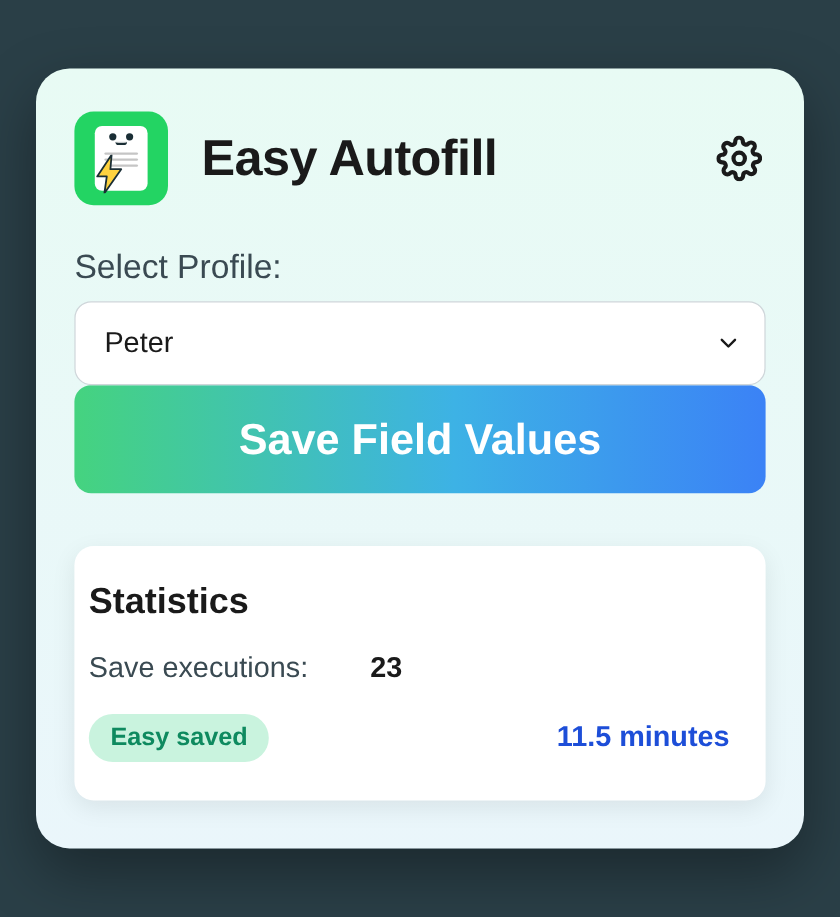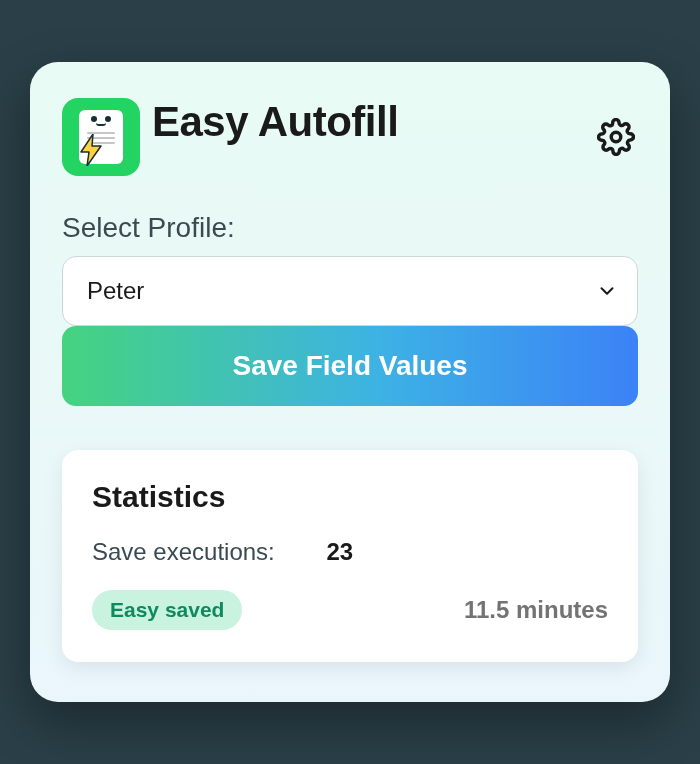--- a/index.html
+++ b/index.html
@@ -24,22 +24,22 @@
       box-shadow: 0 20px 50px rgba(0,0,0,0.35);
     }
     .header {
       display: flex;
       align-items: center;
       justify-content: space-between;
       margin-bottom: 36px;
     }
     .header-left {
       display: flex;
-      align-items: flex-start;
-      gap: 12px;
+      align-items: center;
+      gap: 28px;
     }
     .app-icon {
       width: 78px;
       height: 78px;
       background: #23d463;
       border-radius: 16px;
       display: flex;
       align-items: center;
       justify-content: center;
       position: relative;
@@ -134,30 +134,30 @@
       transform: translateY(-50%);
       pointer-events: none;
     }
     .save-btn {
       width: 100%;
       padding: 24px;
       border: none;
       border-radius: 14px;
       background: linear-gradient(90deg, #45d37f 0%, #3db2e5 55%, #3b82f6 100%);
       color: #fff;
-      font-size: 28px;
+      font-size: 36px;
       font-weight: 700;
       cursor: pointer;
       font-family: inherit;
       margin-bottom: 44px;
     }
     .stats-card {
       background: #fff;
       border-radius: 16px;
-      padding: 30px 30px 32px 30px;
+      padding: 30px 30px 32px 12px;
       box-shadow: 0 6px 20px rgba(0,0,0,0.08);
     }
     .stats-title {
       font-size: 30px;
       font-weight: 800;
       color: #1a1a1a;
       margin-bottom: 24px;
     }
     .stat-row-1 {
       font-size: 24px;
@@ -176,21 +176,21 @@
     }
     .badge {
       background: #c9f3de;
       color: #0e8a5f;
       font-weight: 700;
       font-size: 21px;
       padding: 8px 18px;
       border-radius: 999px;
     }
     .time-val {
-      color: #737373;
+      color: #1d4ed8;
       font-weight: 800;
       font-size: 24px;
     }
   </style>
 </head>
 <body>
 
 <div class="card">
 
   <div class="header">

